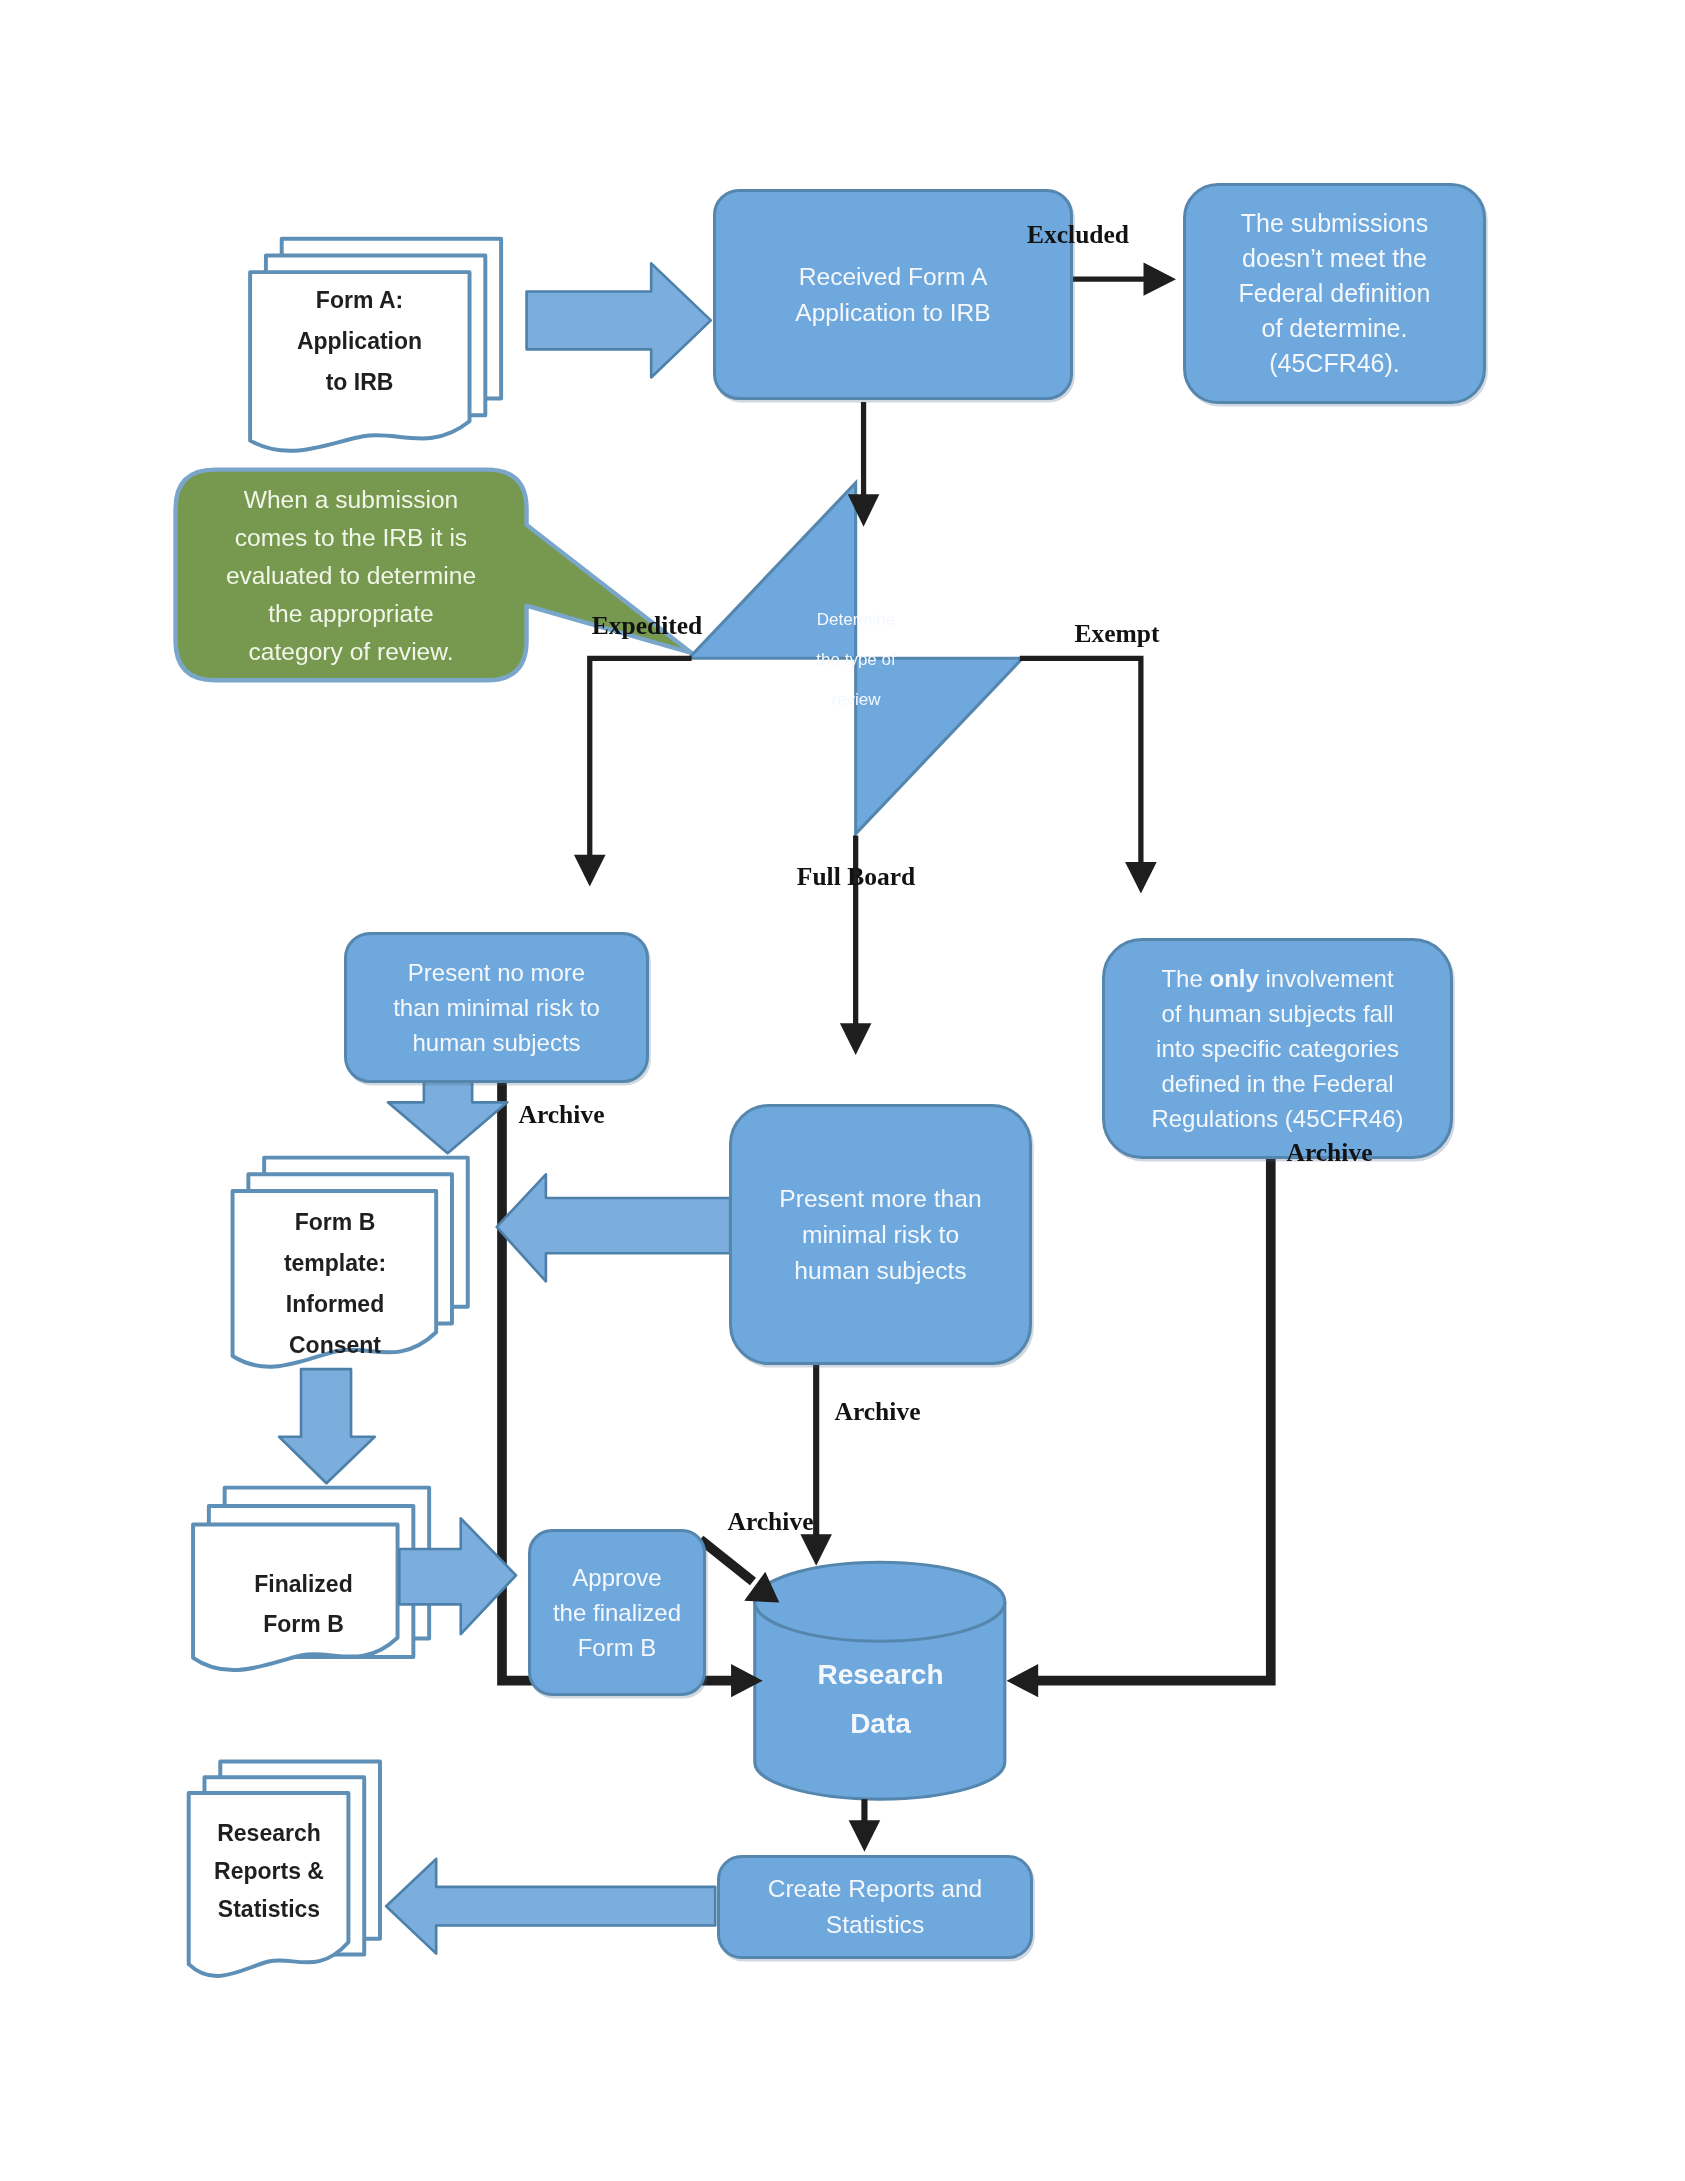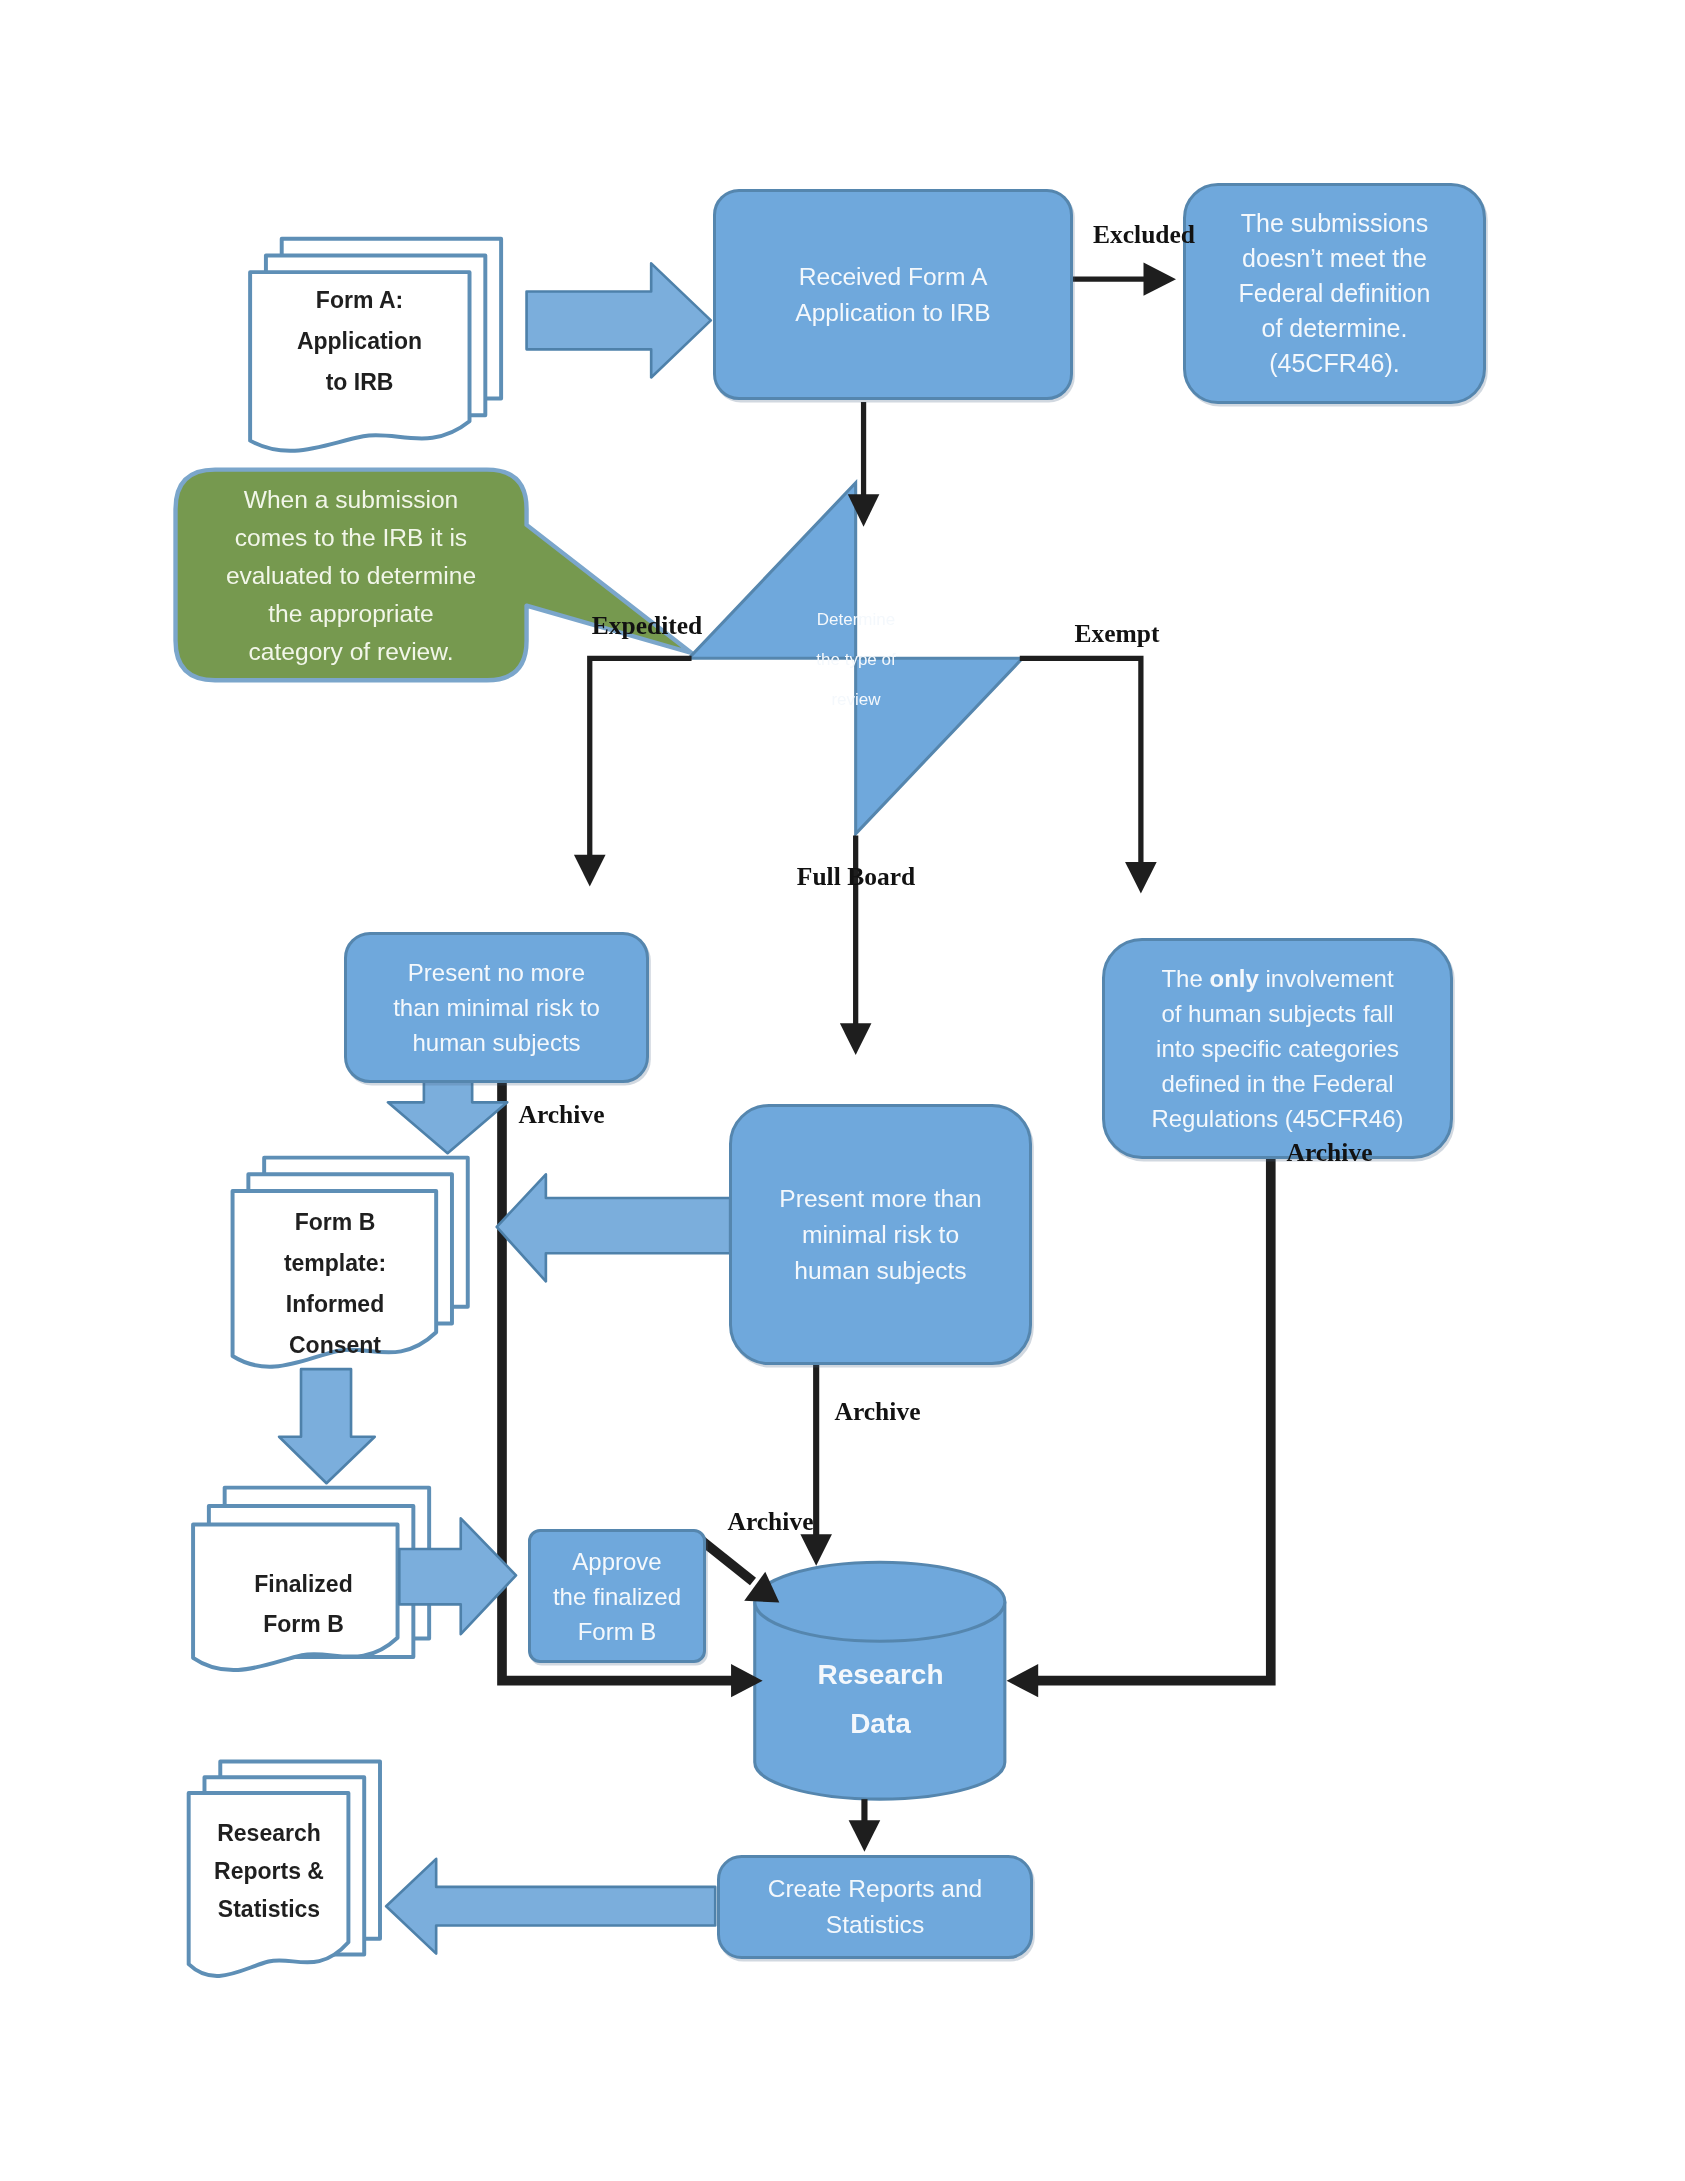--- a/index.html
+++ b/index.html
@@ -183,21 +183,21 @@
   </div>
   <div class="node bluebox fs27" style="left:1102px;top:895px;width:351px;height:221px;border-radius:40px;">
     <div class="ln">
       <span>The </span><b>only</b><span> involvement</span>
     </div>
     <div class="ln">of human subjects fall</div>
     <div class="ln">into specific categories</div>
     <div class="ln">defined in the Federal</div>
     <div class="ln">Regulations (45CFR46)</div>
   </div>
-  <div class="node bluebox fs27" style="left:528px;top:1486px;width:178px;height:134px;border-radius:12px;">
+  <div class="node bluebox fs27" style="left:528px;top:1486px;width:178px;height:167px;border-radius:24px;">
     <div class="ln">Approve</div>
     <div class="ln">the finalized</div>
     <div class="ln">Form B</div>
   </div>
   <div class="node bluebox fs28" style="left:717px;top:1855px;width:316px;height:104px;border-radius:24.6px;">
     <div class="ln">Create Reports and</div>
     <div class="ln">Statistics</div>
   </div>
 
   <div class="node diamond-t" style="left:768px;top:600px;width:176px;height:119px;">
@@ -210,21 +210,21 @@
     <div class="ln">comes to the IRB it is</div>
     <div class="ln">evaluated to determine</div>
     <div class="ln">the appropriate</div>
     <div class="ln">category of review.</div>
   </div>
   <div class="node cyl-t" style="left:764px;top:1650px;width:233px;height:98px;">
     <div class="ln">Research</div>
     <div class="ln">Data</div>
   </div>
 
-  <div class="edge-label" style="left:1056px;top:219px;width:176px;height:32px;">Excluded</div>
+  <div class="edge-label" style="left:990px;top:219px;width:176px;height:32px;">Excluded</div>
   <div class="edge-label" style="left:559px;top:610px;width:176px;height:32px;">Expedited</div>
   <div class="edge-label" style="left:1029px;top:618px;width:176px;height:32px;">Exempt</div>
   <div class="edge-label" style="left:768px;top:861px;width:176px;height:32px;">Full Board</div>
   <div class="edge-label" style="left:487px;top:1099px;width:149px;height:32px;">Archive</div>
   <div class="edge-label" style="left:803px;top:1396px;width:149px;height:32px;">Archive</div>
   <div class="edge-label" style="left:696px;top:1506px;width:149px;height:32px;">Archive</div>
   <div class="edge-label" style="left:1255px;top:1137px;width:149px;height:32px;">Archive</div>
 
 </div>
 

